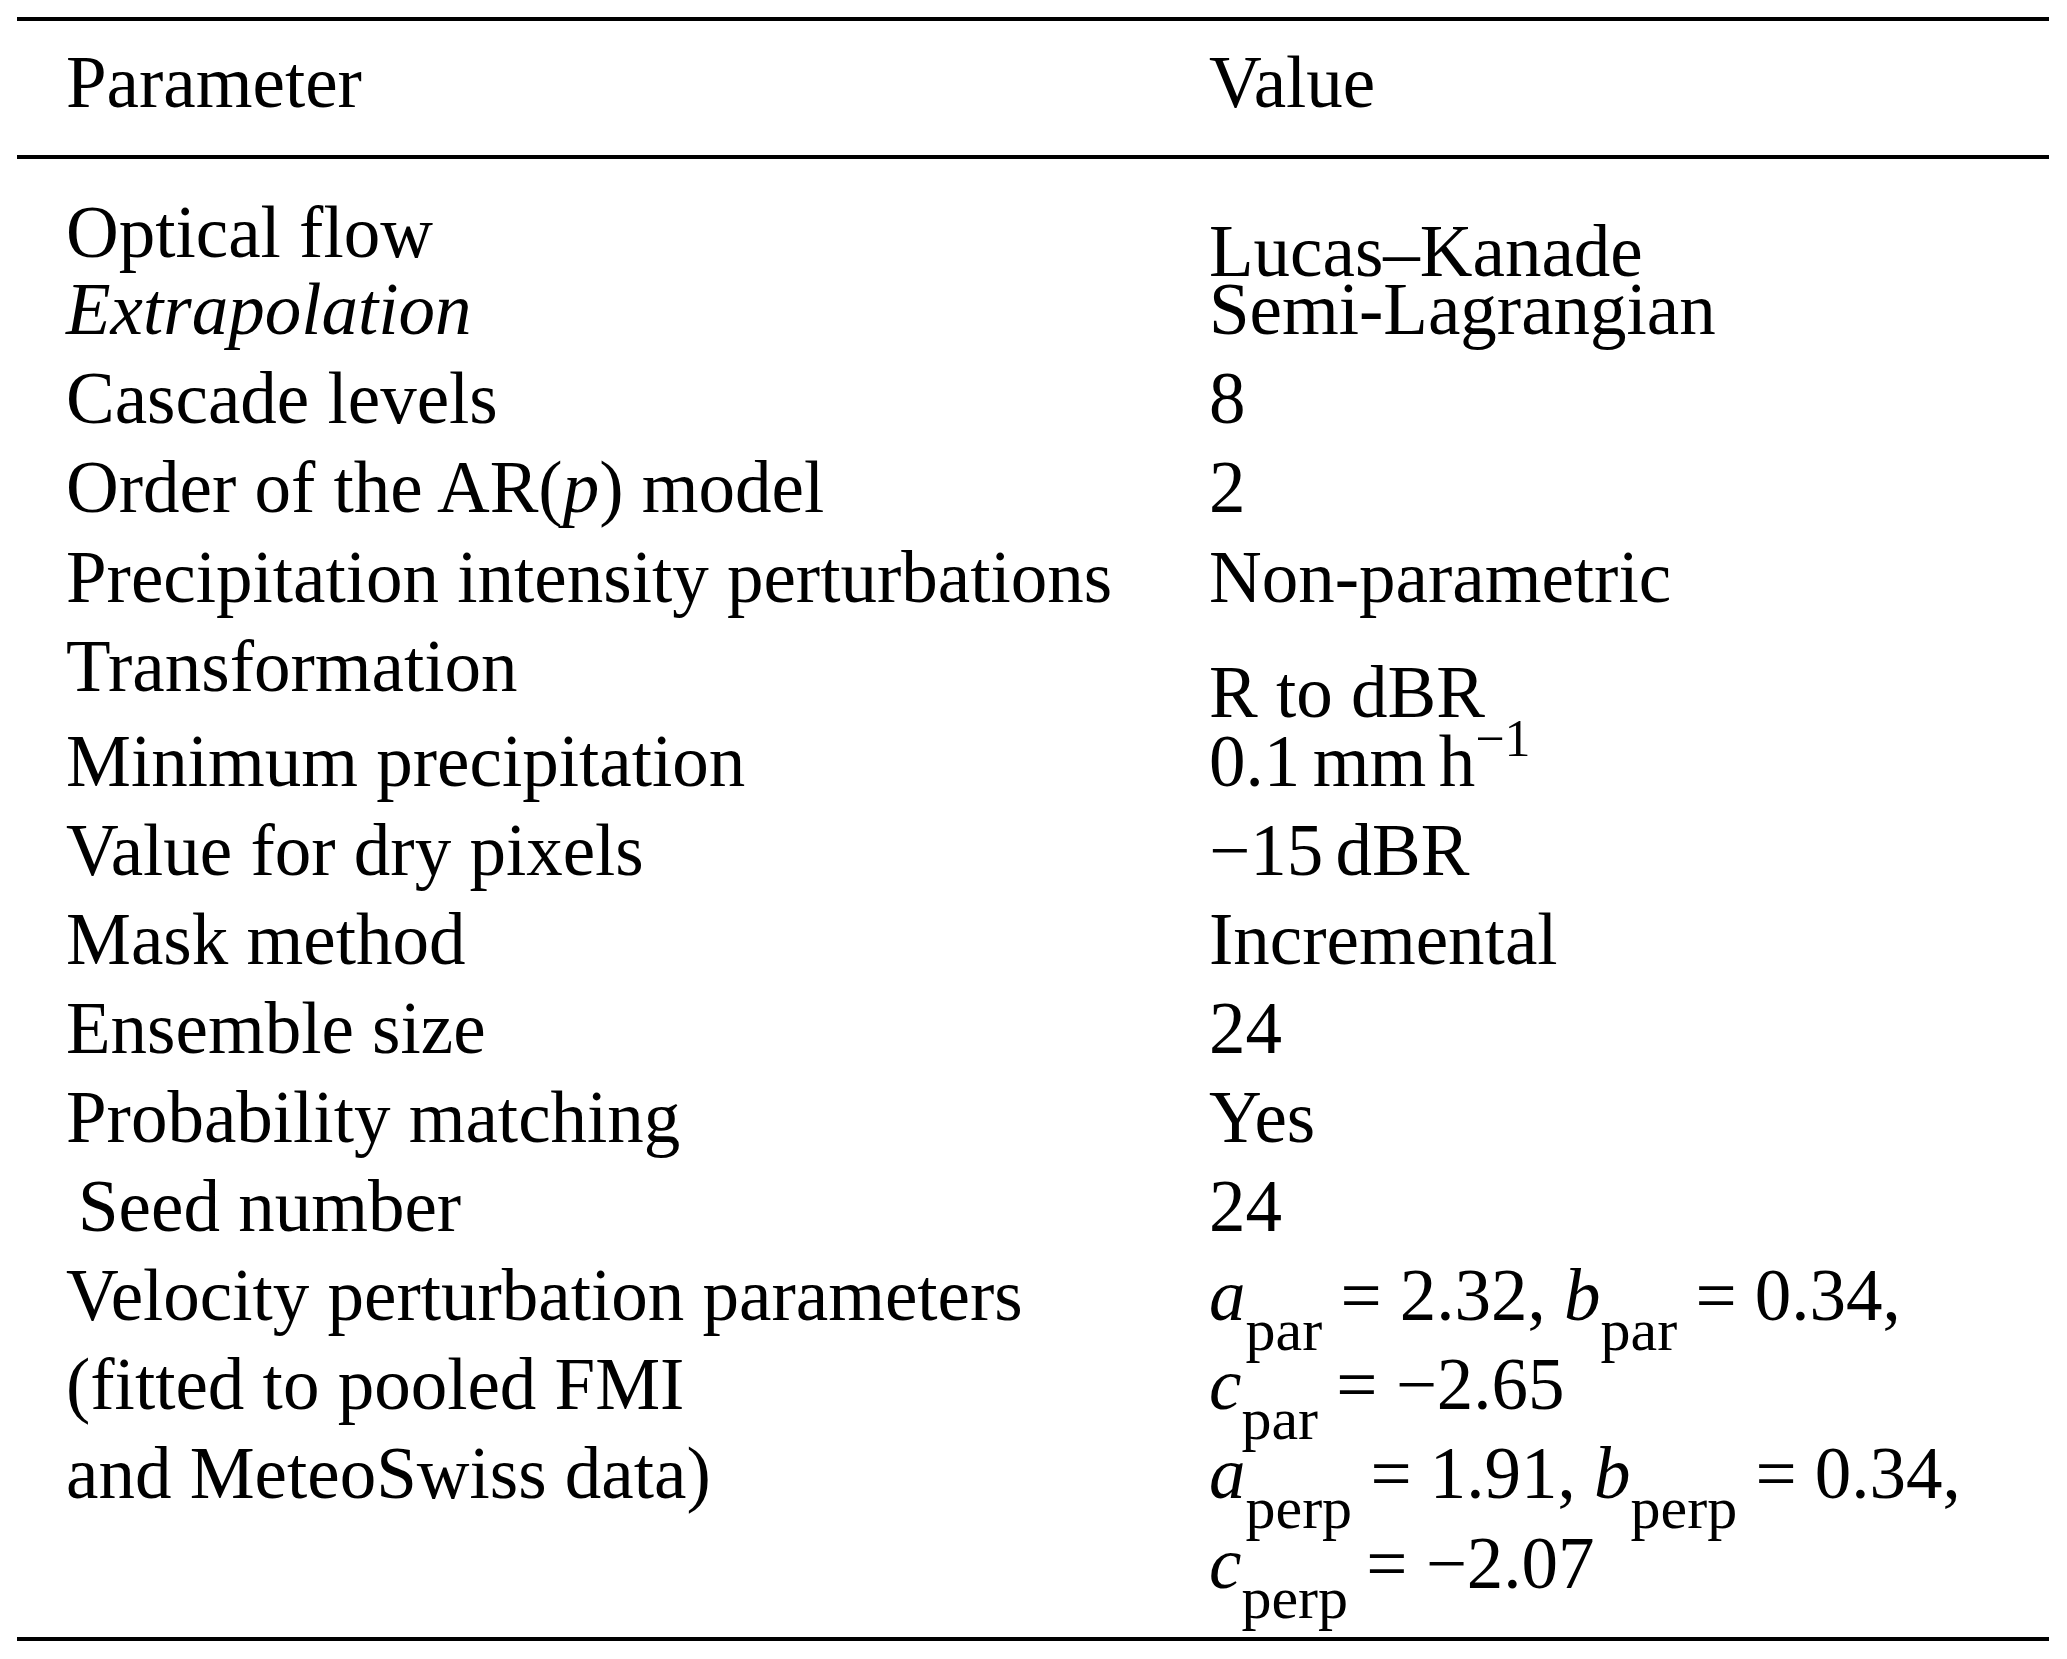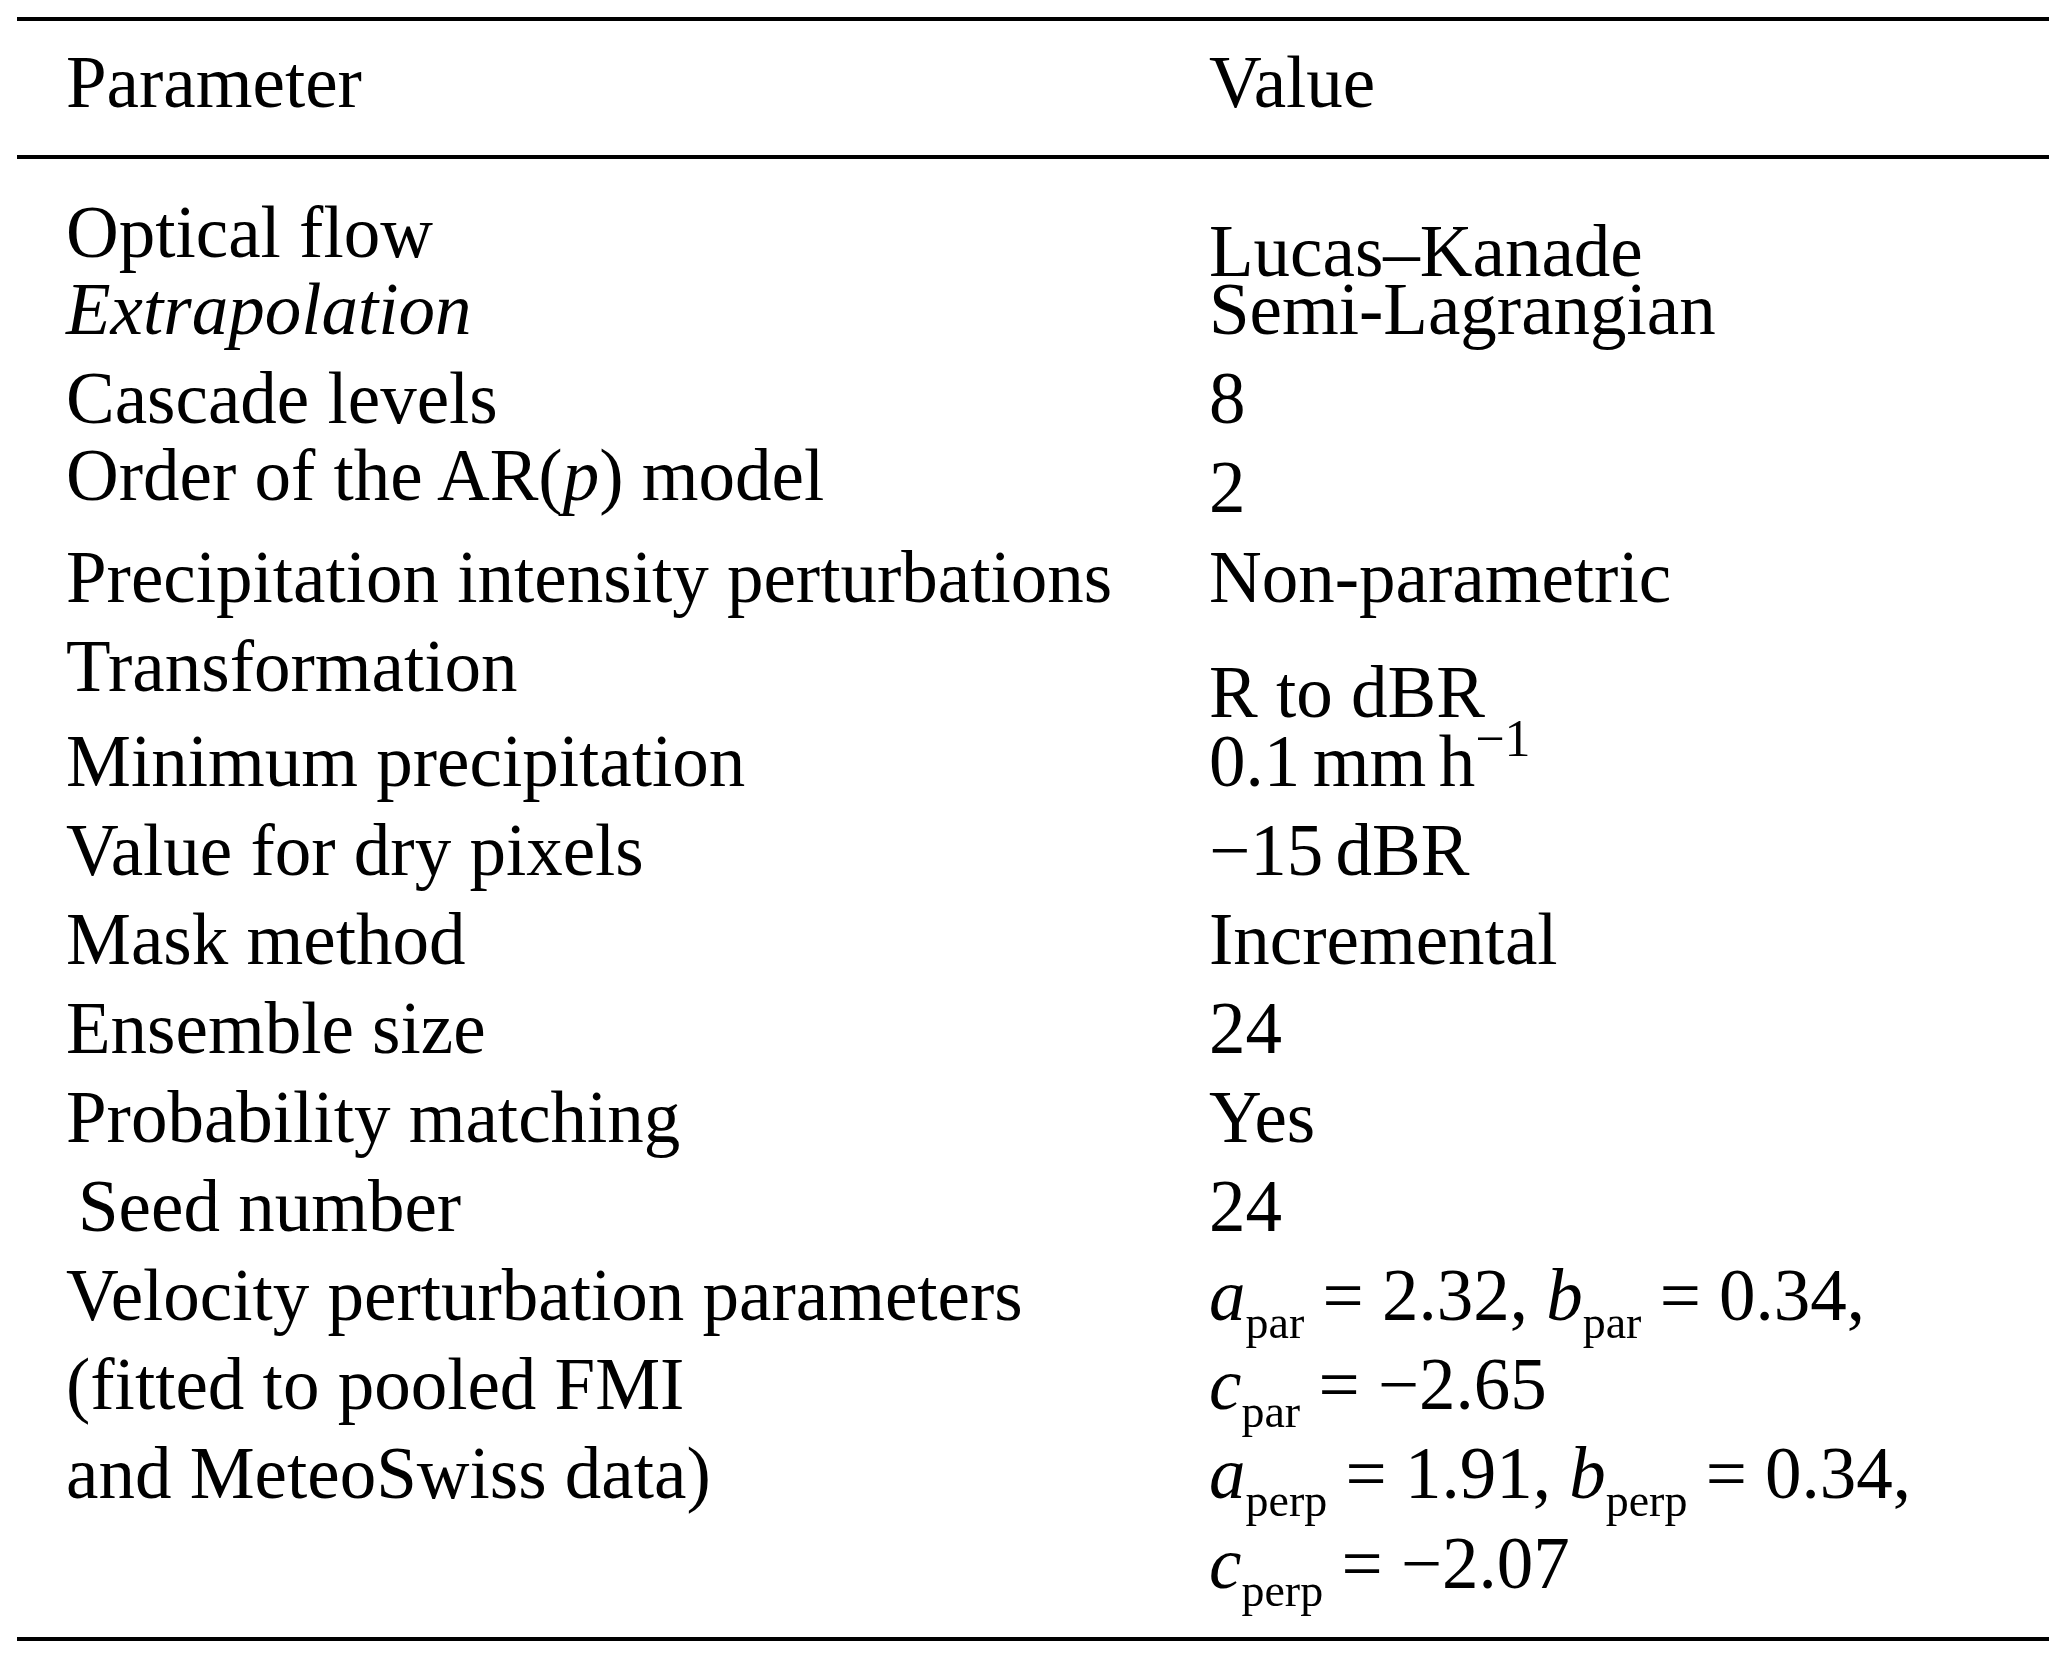--- a/index.html
+++ b/index.html
@@ -26,23 +26,23 @@
       position: absolute;
       font-size: 73px;
       line-height: 73px;
       height: 73px;
       white-space: nowrap;
     }
     .col-param { left: 66px; }
     .col-value { left: 1209px; }
     .it { font-style: italic; }
     .sub {
-      font-size: 46px;
+      font-size: 60px;
       position: relative;
-      top: 18px;
+      top: 30px;
       font-style: normal;
       text-align: right;
     }
     .sup {
       font-size: 52px;
       position: relative;
       top: -30px;
       font-style: normal;
     }
     .sp { display: inline-block; width: 0.17em; }
@@ -62,21 +62,21 @@
       </div>
       <div>
         <div class="cell col-param" style="top: 273px; font-style: italic;"><span>Extrapolation</span></div>
         <div class="cell col-value" style="top: 273px;"><span>Semi-Lagrangian</span></div>
       </div>
       <div>
         <div class="cell col-param" style="top: 362px;"><span>Cascade levels</span></div>
         <div class="cell col-value" style="top: 362px;"><span>8</span></div>
       </div>
       <div>
-        <div class="cell col-param" style="top: 439px; text-align: center;"><span>Order of the AR(</span><span class="it">p</span><span>) model</span></div>
+        <div class="cell col-param" style="top: 451px; text-align: center;"><span>Order of the AR(</span><span class="it">p</span><span>) model</span></div>
         <div class="cell col-value" style="top: 451px;"><span>2</span></div>
       </div>
       <div>
         <div class="cell col-param" style="top: 541px;"><span>Precipitation intensity perturbations</span></div>
         <div class="cell col-value" style="top: 541px;"><span>Non-parametric</span></div>
       </div>
       <div>
         <div class="cell col-param" style="top: 630px;"><span>Transformation</span></div>
         <div class="cell col-value" style="top: 656px;"><span>R to dBR</span></div>
       </div>

